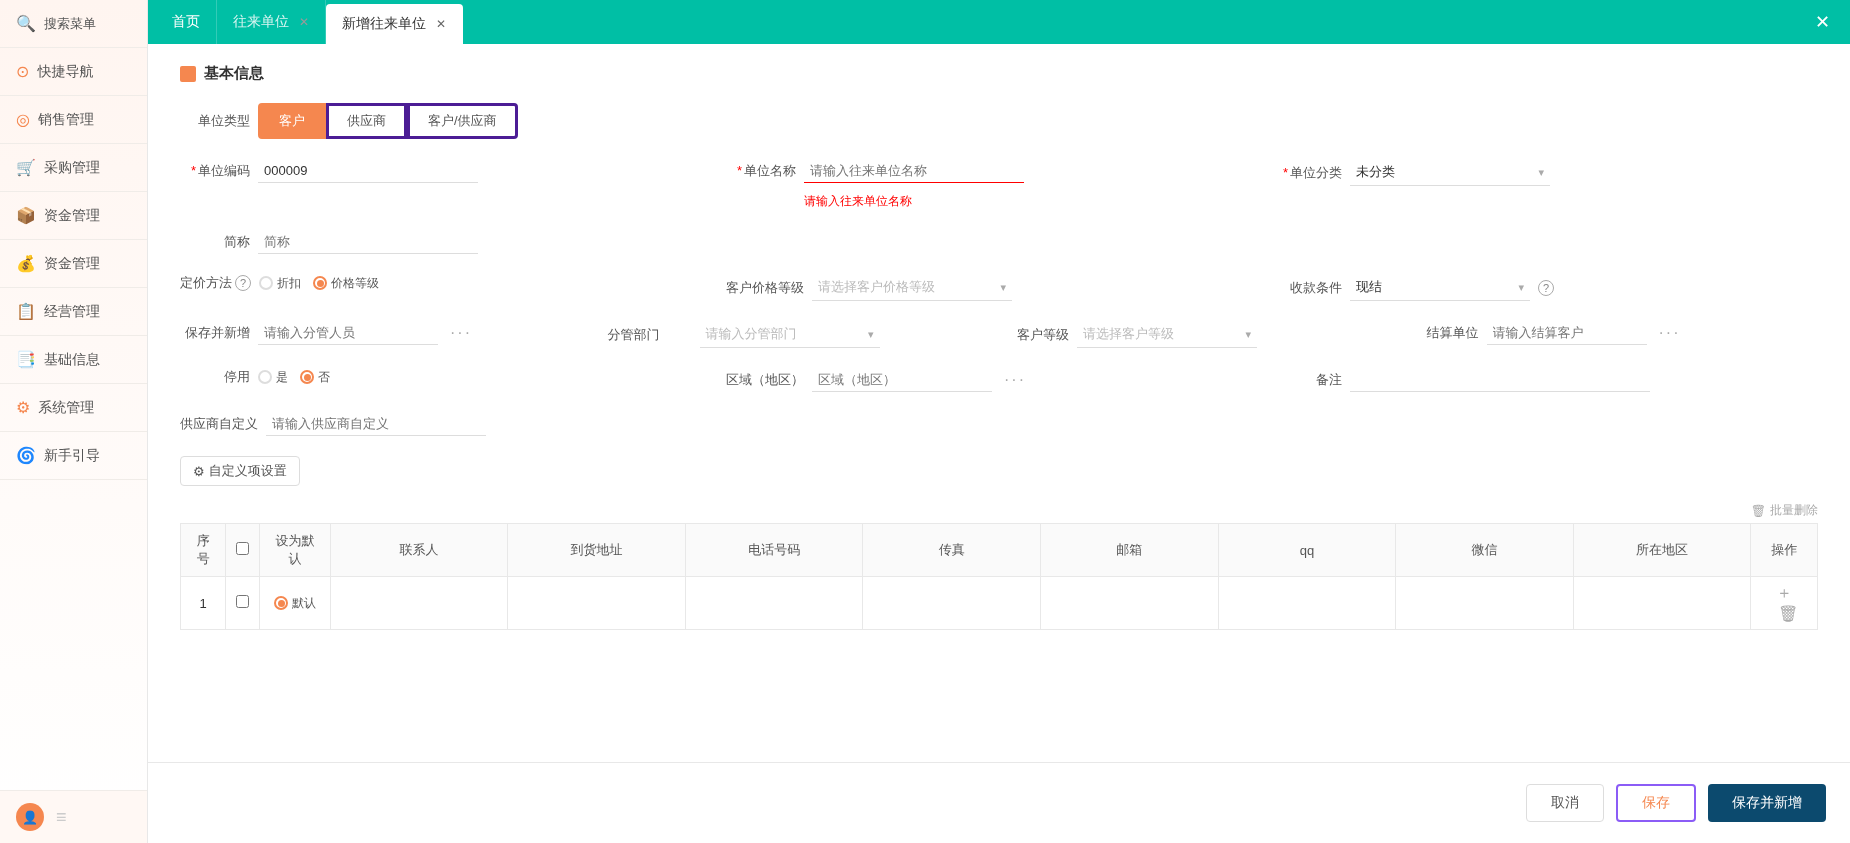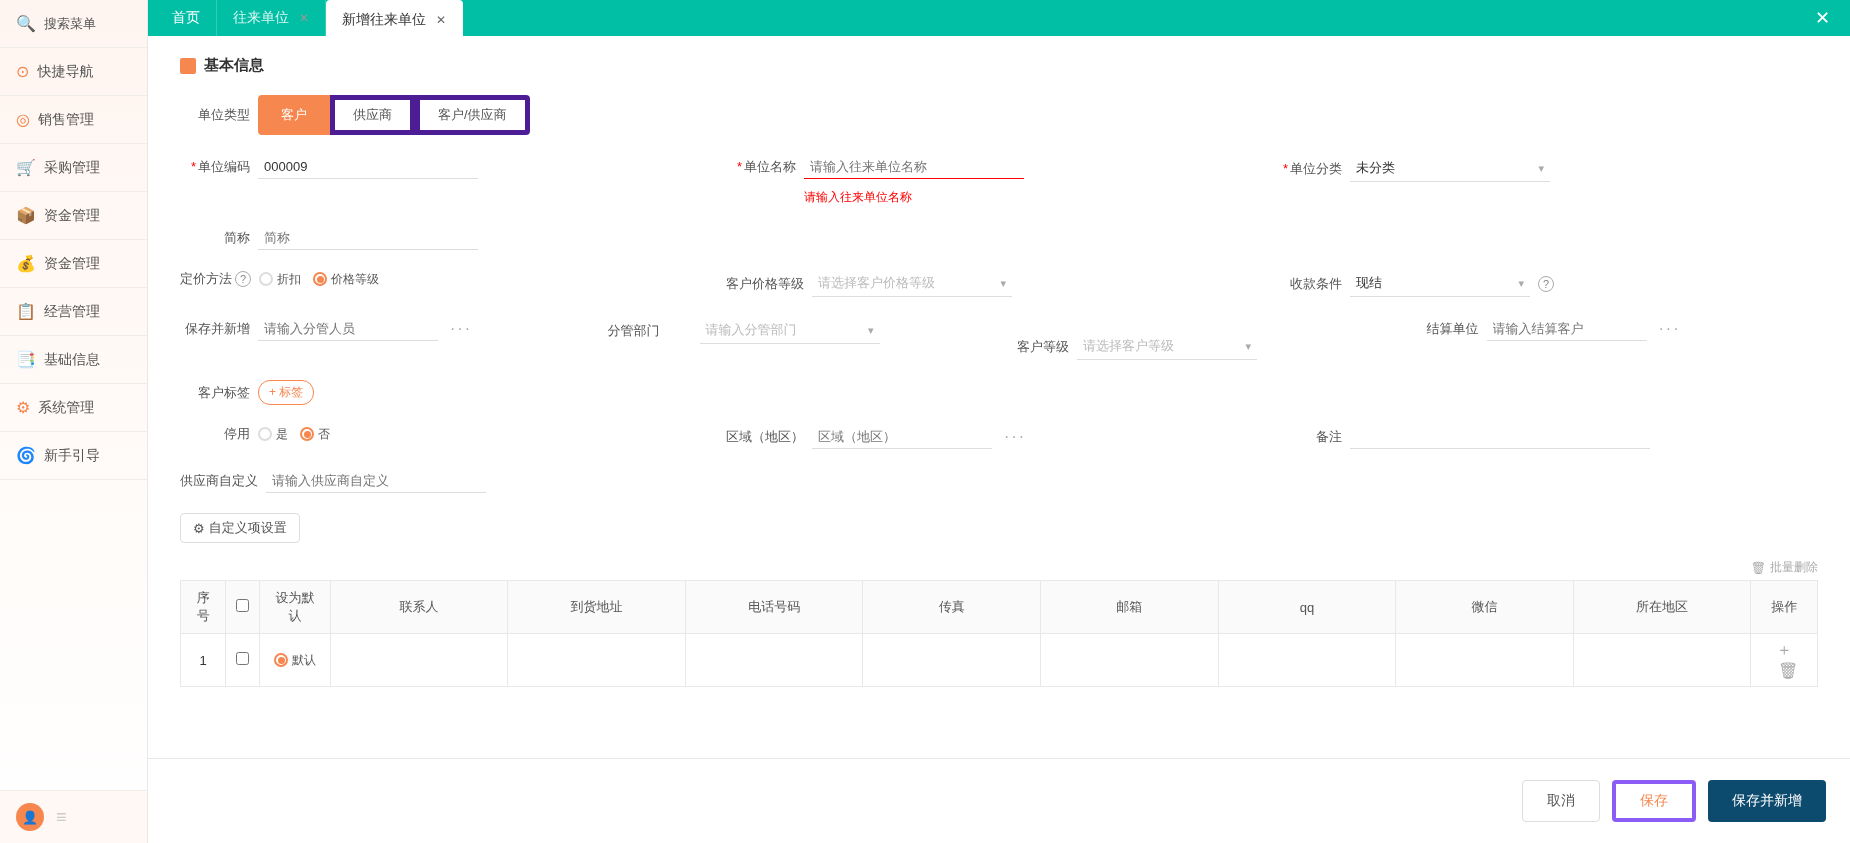--- a/index.html
+++ b/index.html
@@ -49,21 +49,21 @@
       display: flex;
       flex-direction: column;
       overflow: hidden;
     }
 
     
     .tab-bar {
       background: #00bfa5;
       display: flex;
       align-items: center;
-      height: 36px;
+      height: 44px;
       padding: 0 8px;
       position: relative;
     }
     .tab {
       display: flex;
       align-items: center;
       gap: 6px;
       padding: 0 16px;
       height: 44px;
       color: rgba(255,255,255,0.85);
@@ -159,21 +159,21 @@
       margin-left: 80px;
     }
 
     
     .type-btn-group {
       display: flex;
       gap: 0;
     }
     .type-btn {
       padding: 6px 18px;
-      border: 5px solid #4c1d95;
+      border: 3px solid #4c1d95;
       background: #fff;
       font-size: 13px;
       cursor: pointer;
       color: #555;
     }
     .type-btn:first-child { border-radius: 4px 0 0 4px; }
     .type-btn:last-child { border-radius: 0 4px 4px 0; }
     .type-btn.active {
       background: #f5874f;
       color: #fff;
@@ -296,21 +296,21 @@
       padding: 8px 24px;
       border: 1px solid #ddd;
       background: #fff;
       border-radius: 4px;
       font-size: 14px;
       cursor: pointer;
       color: #555;
     }
     .btn-save {
       padding: 8px 24px;
-      border: 4px solid #8b5cf6;
+      border: 2px solid #8b5cf6;
       background: #fff;
       border-radius: 4px;
       font-size: 14px;
       cursor: pointer;
       color: #f5874f;
     }
     .btn-save-new {
       padding: 8px 24px;
       border: none;
       background: #0c4a6e;
@@ -479,40 +479,34 @@
         <input type="text" class="form-input" style="width: 180px;" placeholder="请输入分管人员">
         <span class="more-dots">···</span>
       </div>
       <div class="form-field" style="flex:1;">
         <span class="form-label">分管部门</span>
         <div class="form-select" style="width:180px;margin-left:32px;">
           <span class="select-text">请输入分管部门</span>
           <span class="select-arrow">▾</span>
         </div>
       </div>
-      <div class="form-field" style="flex:1;margin-top:16px;">
+      <div class="form-field" style="flex:1;">
         <span class="form-label">客户等级</span>
         <div class="form-select" style="width:180px;">
           <span class="select-text">请选择客户等级</span>
           <span class="select-arrow">▾</span>
         </div>
       </div>
       <div class="form-field" style="flex:1;">
         <span class="form-label">结算单位</span>
         <input type="text" class="form-input" style="width: 160px;" placeholder="请输入结算客户">
         <span class="more-dots">···</span>
       </div>
     </div>
 
-    <div class="form-row">
-      <div class="form-field">
-        <span class="form-label">客户标签</span>
-        <button class="tag-btn">+ 标签</button>
-      </div>
-    </div>
 
     <div class="form-row">
       <div class="form-field" style="flex:1;">
         <span class="form-label">停用</span>
         <div class="radio-group">
           <div class="radio-item">
             <div class="radio-circle"></div>
             <span>是</span>
           </div>
           <div class="radio-item">

